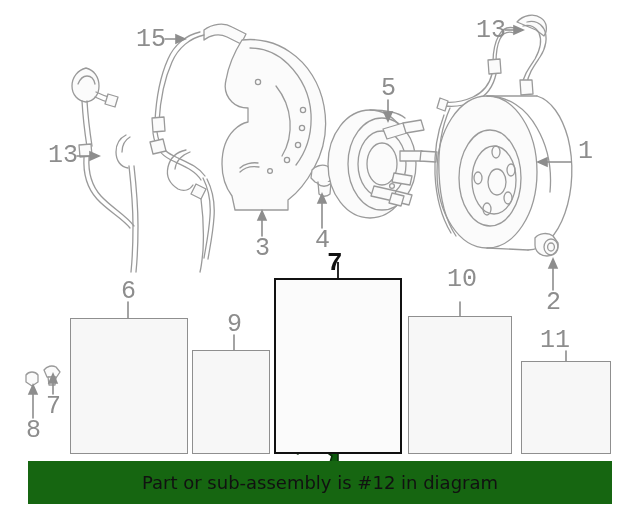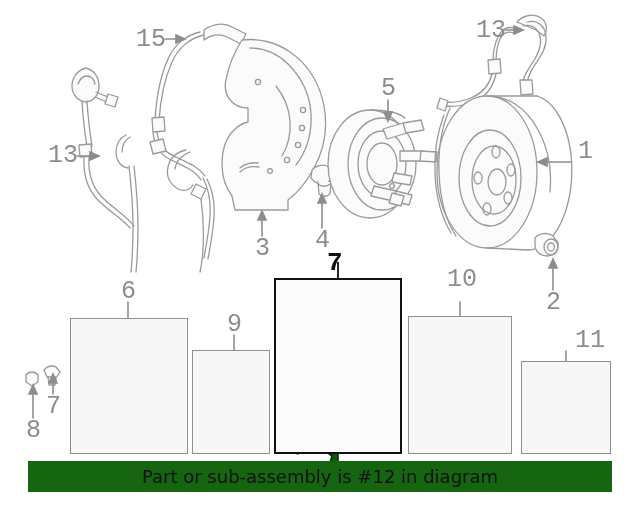--- a/index.html
+++ b/index.html
@@ -40,21 +40,21 @@
     border:2.4px solid #111111;
     background:#fbfbfb;
   }
 
   
   #notice-banner{
     position:absolute;
     left:28px;
     top:461px;
     width:584px;
-    height:31px;
+    height:43px;
     background:#166611;
     color:#111111;
     display:flex;
     flex-direction:column;
     align-items:center;
     justify-content:center;
     font-size:18px;
     line-height:21px;
     box-sizing:border-box;
   }
@@ -377,21 +377,21 @@
   <div class="callout" style="left:578px;top:139px;">1</div>
   <div class="callout" style="left:546px;top:290px;">2</div>
   <div class="callout" style="left:255px;top:236px;">3</div>
   <div class="callout" style="left:315px;top:228px;">4</div>
   <div class="callout" style="left:381px;top:76px;">5</div>
   <div class="callout" style="left:121px;top:279px;">6</div>
   <div class="callout" style="left:46px;top:394px;">7</div>
   <div class="callout" style="left:26px;top:418px;">8</div>
   <div class="callout" style="left:227px;top:312px;">9</div>
   <div class="callout" style="left:447px;top:267px;">10</div>
-  <div class="callout" style="left:575px;top:328px;">11</div>
+  <div class="callout" style="left:540px;top:328px;">11</div>
   <div class="callout highlight" style="left:327px;top:250px;">7</div>
   <div class="callout" style="left:48px;top:143px;text-align:right;">13</div>
   <div class="callout" style="left:476px;top:18px;">13</div>
   <div class="callout" style="left:136px;top:27px;">15</div>
 
   <div id="notice-banner">
     <span class="line">Part or sub-assembly is #12 in diagram</span>
   </div>
 
 </div>

